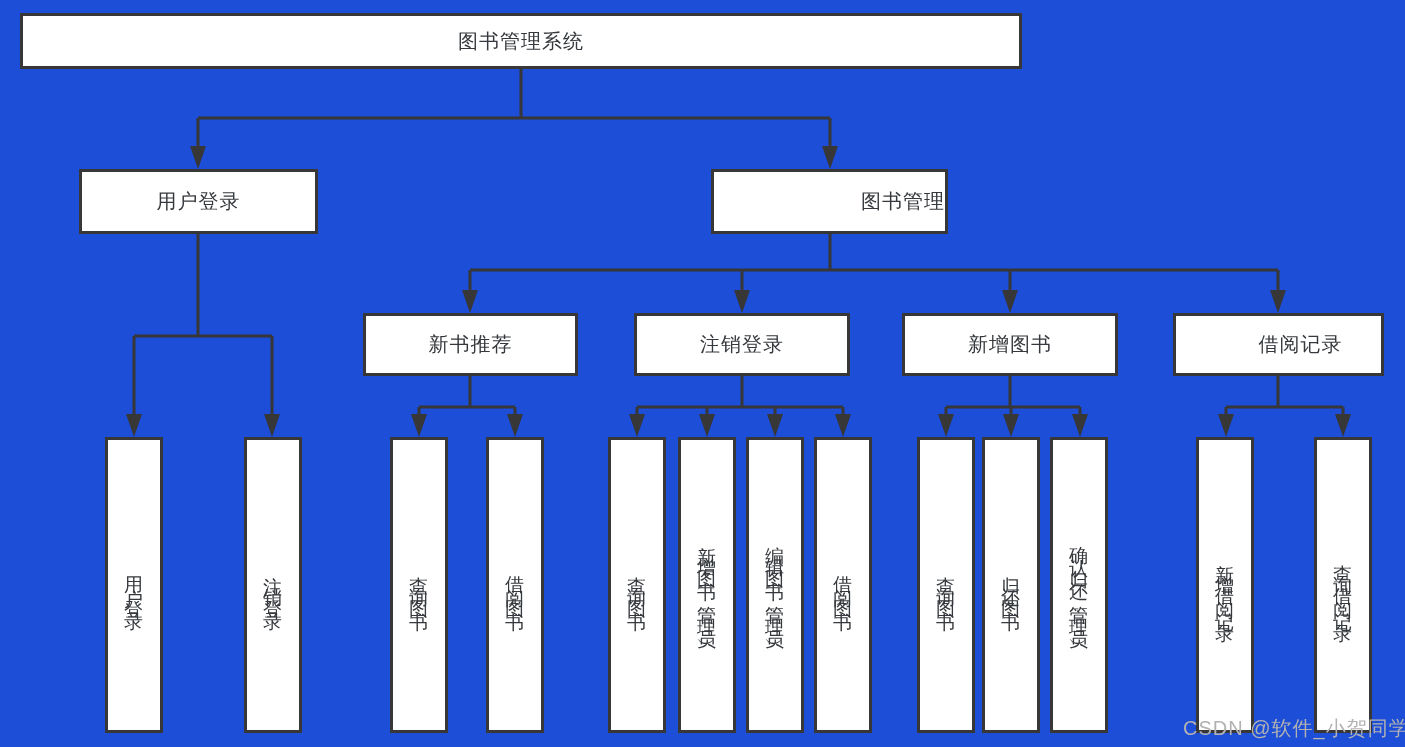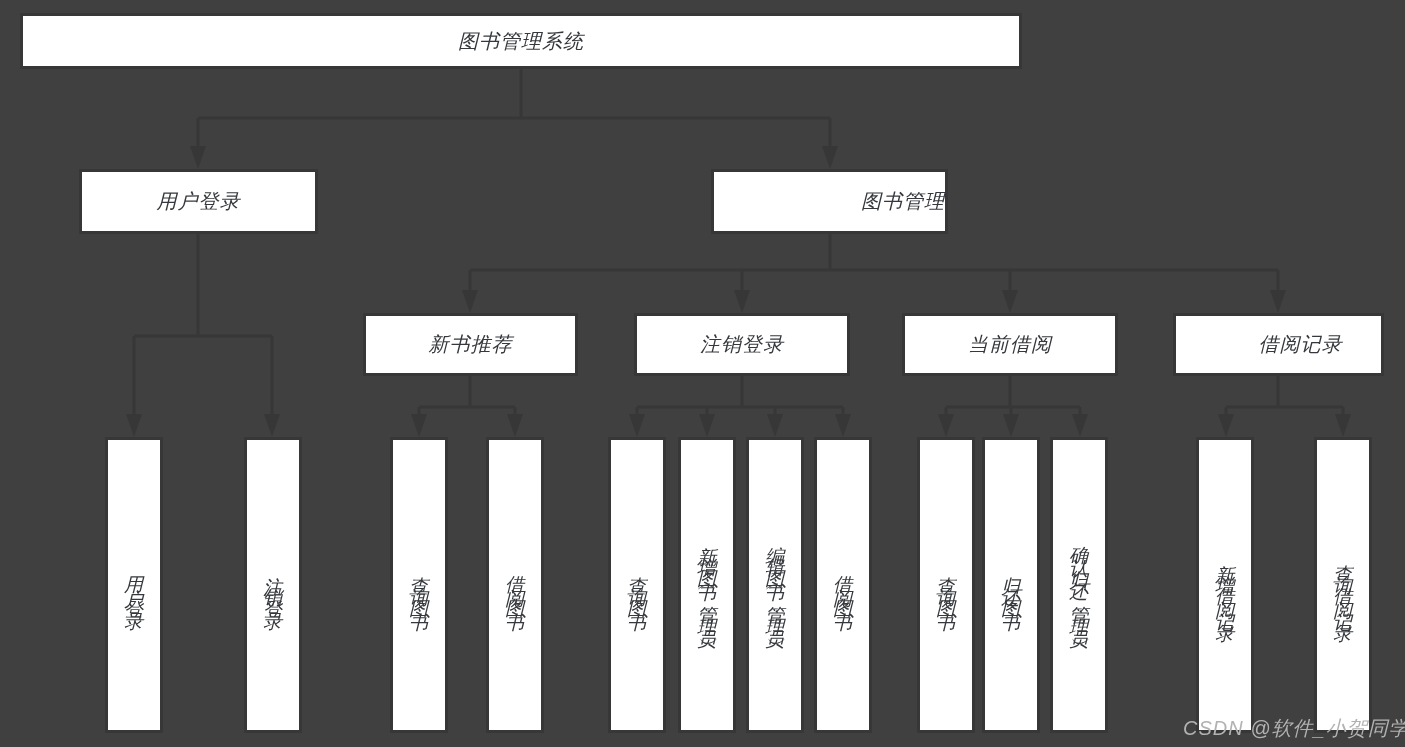--- a/index.html
+++ b/index.html
@@ -1,18 +1,18 @@
 <!DOCTYPE html>
 <html style="--line: #373737; --text: #35383c; --wm: #b2b2b2;"><head>
 <meta charset="utf-8">
 <style>
   html,body{margin:0;padding:0;background:#ffffff;}
   .canvas{
-    position:relative;width:1405px;height:747px;background:#404040;
-    font-family:"Liberation Sans","DejaVu Sans",sans-serif;overflow:hidden;font-style:italic;
+    position:relative;width:1405px;height:747px;background:#1d4ed8;
+    font-family:"Liberation Sans","DejaVu Sans",sans-serif;overflow:hidden;
   }
   .connectors{position:absolute;left:0;top:0;width:1405px;height:747px;}
   .cline{stroke:var(--line,#373737);stroke-width:3;fill:none;}
   .ahead{fill:var(--line,#373737);stroke:none;}
   .box{
     position:absolute;box-sizing:border-box;background:#ffffff;
     border:3px solid var(--line,#373737);
     display:flex;align-items:center;justify-content:center;
     color:var(--text,#35383c);
   }
@@ -72,21 +72,21 @@
     <span>图书管理</span>
   </div>
 
   <div class="box hbox" style="left:363px;top:313px;width:215px;height:63px;">
     <span>新书推荐</span>
   </div>
   <div class="box hbox" style="left:634px;top:313px;width:216px;height:63px;">
     <span>注销登录</span>
   </div>
   <div class="box hbox" style="left:902px;top:313px;width:216px;height:63px;">
-    <span>当前借阅</span>
+    <span>新增图书</span>
   </div>
   <div class="box hbox" style="left:1173px;top:313px;width:211px;height:63px;padding-left:44px;">
     <span>借阅记录</span>
   </div>
 
   <div class="box leaf" style="left:105px;top:437px;width:58px;height:296px;">
     <span class="vtext">用户登录</span>
   </div>
   <div class="box leaf" style="left:244px;top:437px;width:58px;height:296px;">
     <span class="vtext">注销登录</span>

